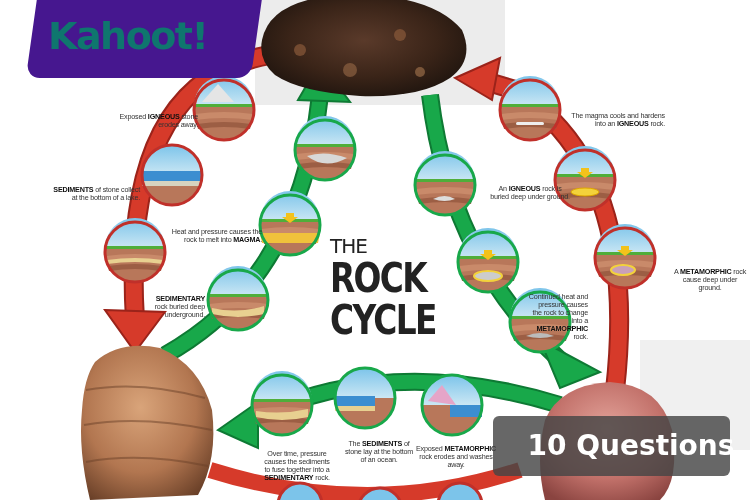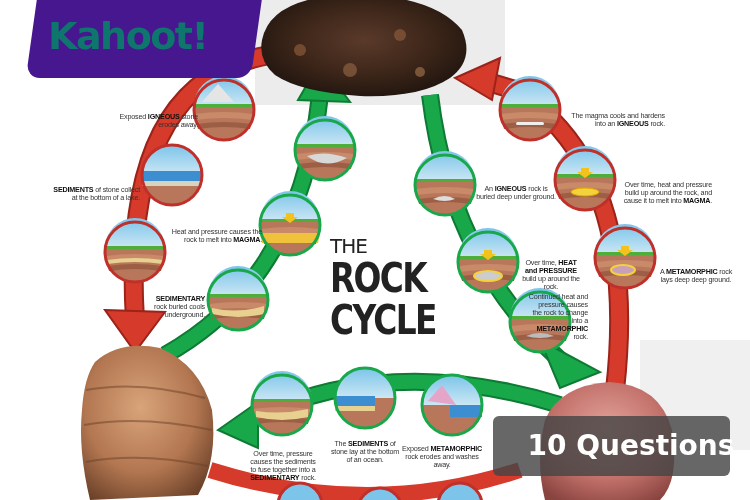--- a/index.html
+++ b/index.html
@@ -1,20 +1,20 @@
 <!DOCTYPE html>
 <html><head>
 <meta charset="utf-8">
 <style>
   html,body{margin:0;padding:0;}
   body{width:750px;height:500px;overflow:hidden;background:#ffffff;position:relative;font-family:"Liberation Sans",sans-serif;}
   #stage{position:absolute;left:0;top:0;width:750px;height:500px;}
   .cap{position:absolute;font-family:"Liberation Sans",sans-serif;font-size:7.2px;line-height:8px;color:#333;letter-spacing:-0.2px;}
   .cap b{font-weight:bold;color:#111;}
-  .c{text-align:center;}
+  .c{text-align:center;margin-left:14px;}
   .r{text-align:right;}
   .l{text-align:right;}
   .title{position:absolute;left:330px;top:236px;font-family:"DejaVu Sans",sans-serif;font-weight:bold;color:#222;line-height:1;}
   .title .the{font-size:20px;font-weight:normal;display:block;letter-spacing:-1px;}
   .title .big{font-size:40px;display:block;letter-spacing:-2px;transform:scaleX(0.82);transform-origin:left;margin-top:2px;}
   .kahoot{position:absolute;left:32px;top:-10px;width:225px;height:88px;background:#46178f;border-radius:6px 6px 14px 14px;transform:skewX(-8deg);}
   .kahoot-text{position:absolute;left:48px;top:14px;font-family:"DejaVu Sans",sans-serif;font-weight:bold;font-size:38px;color:#0f766e;letter-spacing:-1.5px;}
   .qbadge{position:absolute;left:493px;top:416px;width:237px;height:60px;background:rgba(70,70,70,0.82);border-radius:6px;}
   .qtext{position:absolute;left:0;top:0;width:276px;height:60px;line-height:60px;text-align:center;font-family:"DejaVu Sans",sans-serif;font-weight:bold;font-size:28px;color:#fff;}
 </style>
@@ -195,36 +195,30 @@
   <div class="cap r" style="left:118px;top:113px;width:80px;">
     <span>Exposed </span><b>IGNEOUS</b><span> stone erodes away.</span>
   </div>
   <div class="cap r" style="left:48px;top:186px;width:92px;">
     <b>SEDIMENTS</b><span> of stone collect at the bottom of a lake.</span>
   </div>
   <div class="cap r" style="left:170px;top:228px;width:92px;">
     <span>Heat and pressure causes the rock to melt into </span><b>MAGMA</b><span>.</span>
   </div>
   <div class="cap r" style="left:150px;top:295px;width:55px;">
-    <b>SEDIMENTARY</b><span> rock buried cools underground.</span>
+    <b>SEDIMENTARY</b><span> rock buried deep underground.</span>
   </div>
   <div class="cap l" style="left:565px;top:112px;width:100px;">
     <span>The magma cools and hardens into an </span><b>IGNEOUS</b><span> rock.</span>
   </div>
   <div class="cap c" style="left:476px;top:185px;width:80px;">
     <span>An </span><b>IGNEOUS</b><span> rock is buried deep under ground.</span>
   </div>
-  <div class="cap l" style="left:622px;top:181px;width:90px;">
-    <span>Over time, heat and pressure build up around the rock, and cause it to melt into </span><b>MAGMA</b><span>.</span>
-  </div>
-  <div class="cap c" style="left:520px;top:259px;width:62px;">
-    <span>Over time, </span><b>HEAT and PRESSURE</b><span> build up around the rock.</span>
-  </div>
   <div class="cap c" style="left:658px;top:268px;width:76px;">
-    <span>A </span><b>METAMORPHIC</b><span> rock lays deep deep ground.</span>
+    <span>A </span><b>METAMORPHIC</b><span> rock cause deep under ground.</span>
   </div>
   <div class="cap r" style="left:528px;top:293px;width:60px;">
     <span>Continued heat and pressure causes the rock to change into a </span><b>METAMORPHIC</b><span> rock.</span>
   </div>
   <div class="cap c" style="left:248px;top:450px;width:70px;">
     <span>Over time, pressure causes the sediments to fuse together into a </span><b>SEDIMENTARY</b><span> rock.</span>
   </div>
   <div class="cap c" style="left:330px;top:440px;width:70px;text-align:center;">
     <span>The </span><b>SEDIMENTS</b><span> of stone lay at the bottom of an ocean.</span>
   </div>

